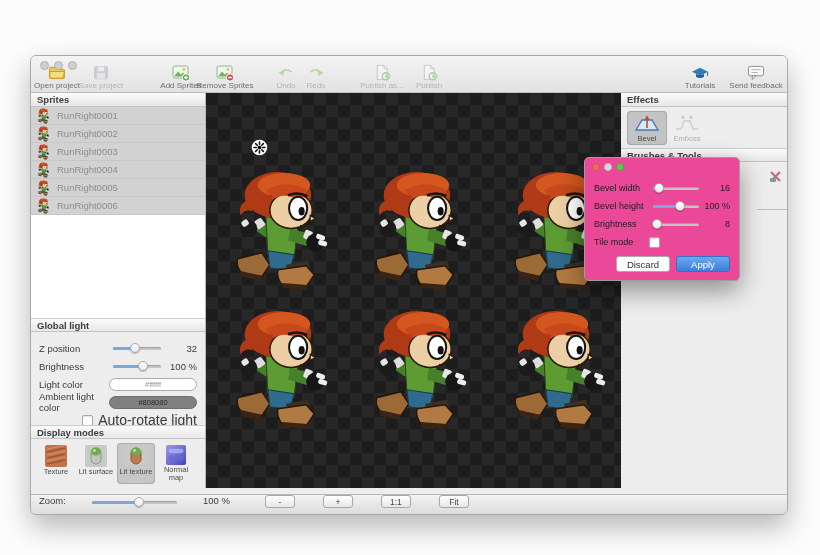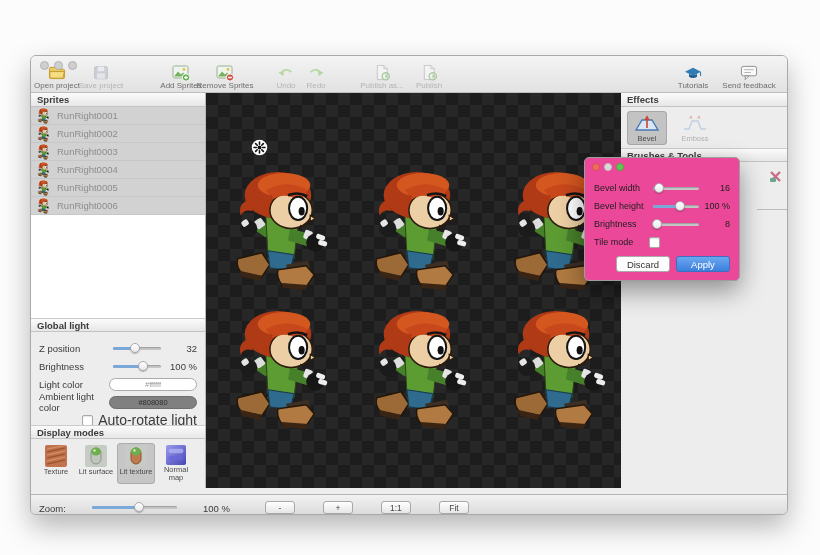--- a/index.html
+++ b/index.html
@@ -30,21 +30,21 @@
   .sidebar { position:absolute; left:0; top:37px; width:175px; height:395px; background:#ffffff; border-right:1px solid #b9b9b9; }
   .canvas { position:absolute; left:175px; top:37px; width:415px; height:395px;
     background-color:#1d1d1d;
     background-image:
       linear-gradient(45deg,#272727 25%,transparent 25%,transparent 75%,#272727 75%),
       linear-gradient(45deg,#272727 25%,transparent 25%,transparent 75%,#272727 75%);
     background-size:24px 24px; background-position:0 0,12px 12px; }
   .right-panel { position:absolute; left:590px; top:37px; width:168px; height:395px; background:#ededed; }
   .bottom-bar { position:absolute; left:0; bottom:0; width:100%; height:20px;
     background:linear-gradient(#f2f2f2,#dcdcdc); border-top:1px solid #b5b5b5;
-    display:flex; align-items:flex-end; padding:0 8px; gap:22px; }
+    display:flex; align-items:flex-start; padding:0 8px; gap:22px; }
 
   
   .sec-header { height:14px; background:linear-gradient(#fbfbfb,#e7e7e7);
     border-top:1px solid #cccccc; border-bottom:1px solid #c3c3c3;
     font-size:9.5px; font-weight:bold; color:#3c3c3c; padding:1px 0 0 6px; line-height:12px; }
 
   
   .sprite-list { background:#d2d2d2; }
   .sprite-row { height:18px; display:flex; align-items:center; gap:6px; padding:0 0 0 6px;
     border-bottom:1px solid #c7c7c7; background:#d2d2d2; cursor:default; }
@@ -81,21 +81,21 @@
   .mode-label { font-size:7.5px; color:#4a4a4a; text-align:center; line-height:8px; }
 
   
   .zb-label { font-size:9.5px; color:#3a3a3a; }
   .zb-slider { width:85px; flex:none; }
   .zb-value { font-size:9.5px; color:#3a3a3a; width:34px; }
   .zb-btn { width:30px; height:13px; border-radius:3px; border:1px solid #a8a8a8;
     background:linear-gradient(#ffffff,#e6e6e6); font-size:8.5px; color:#444; text-align:center; line-height:12px; margin-left:6px; }
 
   
-  .fx-row { display:flex; gap:8px; padding:4px 6px; }
+  .fx-row { display:flex; gap:0; padding:4px 6px; }
   .fx-btn { width:40px; padding:2px 0; display:flex; flex-direction:column; align-items:center; gap:1px; border-radius:4px; }
   .fx-btn.selected { background:#c3c3c3; box-shadow:inset 0 0 0 1px #a8a8a8; }
   .fx-label { font-size:7.5px; color:#4a4a4a; }
   .fx-btn.disabled .fx-label { color:#b0b0b0; }
   .fx-btn.disabled svg { opacity:.55; }
   .partial-tool { position:absolute; right:5px; top:76px; width:16px; height:22px; }
   .panel-divider { position:absolute; right:2px; top:116px; width:30px; height:1px; background:#bdbdbd; }
 
   
   .light-indicator { position:absolute; left:45px; top:46px; width:17px; height:17px; }
@@ -279,21 +279,21 @@
       <div class="tb-item wide">
         <span class="tb-icon">
           <svg width="20" height="16" viewBox="0 0 20 18">
               <path d="M10 3 L19 7.5 L10 12 L1 7.5 Z" fill="#2e7bb5"></path>
               <path d="M5.5 10 v3.2 q4.5 2.8 9 0 V10 Q10 13 5.5 10 Z" fill="#1f5e92"></path>
               <line x1="18.5" y1="7.8" x2="18.5" y2="12.5" stroke="#2e7bb5" stroke-width="1.2"></line>
             </svg>
         </span>
         <span class="tb-label">Tutorials</span>
       </div>
-      <div class="tb-item wide" style="width:62px;margin-right:7px">
+      <div class="tb-item wide" style="width:62px;margin-right:0">
         <span class="tb-icon">
           <svg width="20" height="17" viewBox="0 0 20 18">
               <rect x="2" y="2.5" width="16" height="10" rx="2" fill="#fafafa" stroke="#8a8a8a"></rect>
               <path d="M6 12.5 l0 4 4-4 Z" fill="#fafafa" stroke="#8a8a8a"></path>
               <line x1="5" y1="6" x2="15" y2="6" stroke="#b0b0b0"></line>
               <line x1="5" y1="9" x2="12" y2="9" stroke="#b0b0b0"></line>
             </svg>
         </span>
         <span class="tb-label">Send feedback</span>
       </div>

